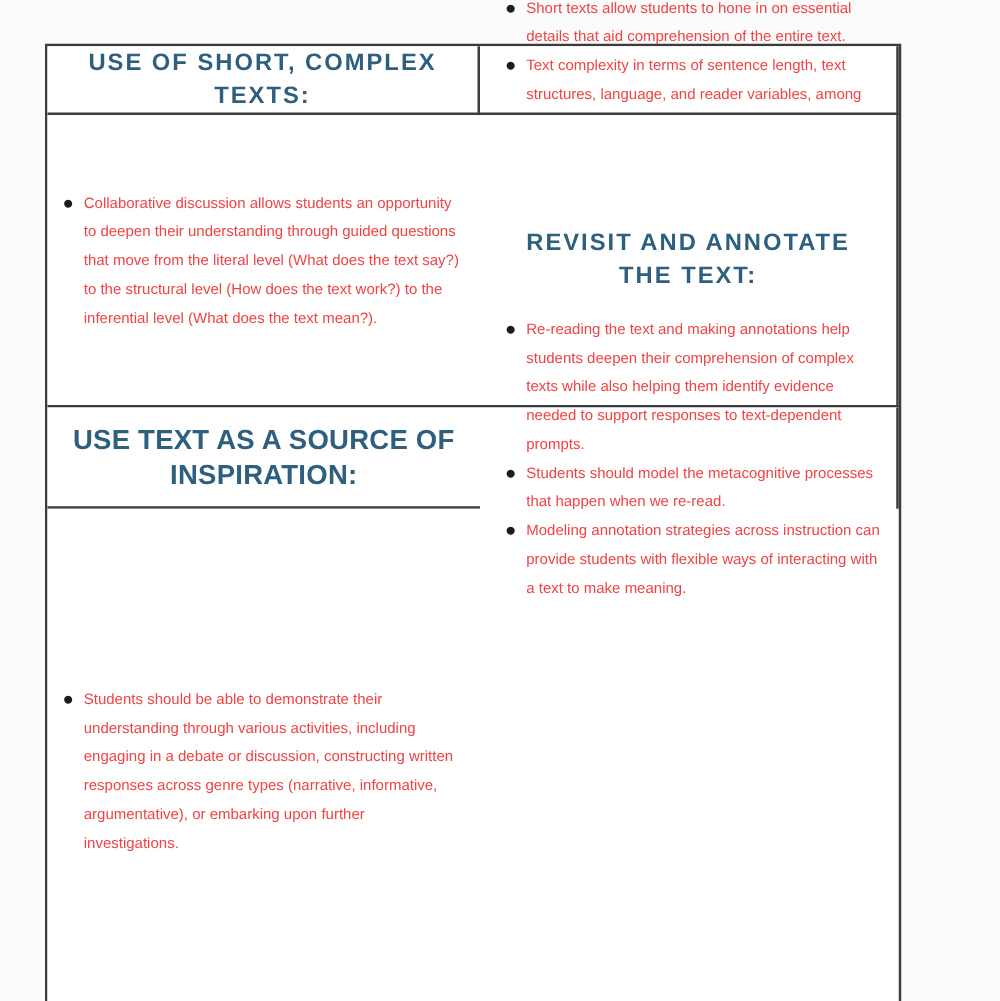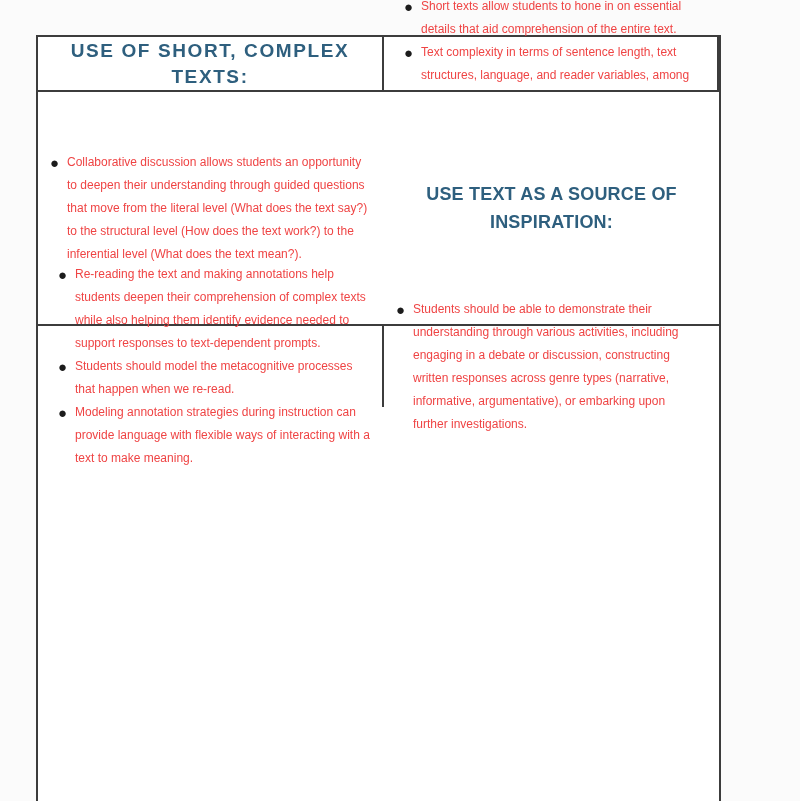--- a/index.html
+++ b/index.html
@@ -46,21 +46,21 @@
   }
   .header-text {
     color: #2e5f7e;
     font-weight: bold;
     font-size: 19px;
     line-height: 26px;
     letter-spacing: 1.6px;
   }
   .header-text.tight {
     letter-spacing: 0.2px;
-    font-size: 18px;
+    font-size: 22px;
     line-height: 28px;
   }
   .content-cell {
     display: flex;
     align-items: center;
   }
   ul.bullets {
     list-style: none;
     margin: 0;
     padding: 0;
@@ -108,37 +108,40 @@
   </div>
   <div class="cell row-sep content-cell right-pad">
     <ul class="bullets">
       <li class="bullet-item">
         <span class="dot">●</span>
         <span class="bullet-text">Collaborative discussion allows students an opportunity to deepen their understanding through guided questions that move from the literal level (What does the text say?) to the structural level (How does the text work?) to the inferential level (What does the text mean?).</span>
       </li>
     </ul>
   </div>
 
+  <div class="cell col-left row-sep header-cell">
+    <div class="header-text">REVISIT AND ANNOTATE THE TEXT:</div>
+  </div>
   <div class="cell row-sep header-cell">
     <div class="header-text tight">USE TEXT AS A SOURCE OF INSPIRATION:</div>
   </div>
 
   <div class="cell col-left content-cell left-pad">
     <ul class="bullets">
       <li class="bullet-item">
         <span class="dot">●</span>
         <span class="bullet-text">Re-reading the text and making annotations help students deepen their comprehension of complex texts while also helping them identify evidence needed to support responses to text-dependent prompts.</span>
       </li>
       <li class="bullet-item">
         <span class="dot">●</span>
         <span class="bullet-text">Students should model the metacognitive processes that happen when we re-read.</span>
       </li>
       <li class="bullet-item">
         <span class="dot">●</span>
-        <span class="bullet-text">Modeling annotation strategies during instruction can provide language with flexible ways of interacting with a text to make meaning.</span>
+        <span class="bullet-text">Modeling annotation strategies across instruction can provide students with flexible ways of interacting with a text to make meaning.</span>
       </li>
     </ul>
   </div>
   <div class="cell content-cell right-pad">
     <ul class="bullets">
       <li class="bullet-item">
         <span class="dot">●</span>
         <span class="bullet-text">Students should be able to demonstrate their understanding through various activities, including engaging in a debate or discussion, constructing written responses across genre types (narrative, informative, argumentative), or embarking upon further investigations.</span>
       </li>
     </ul>

